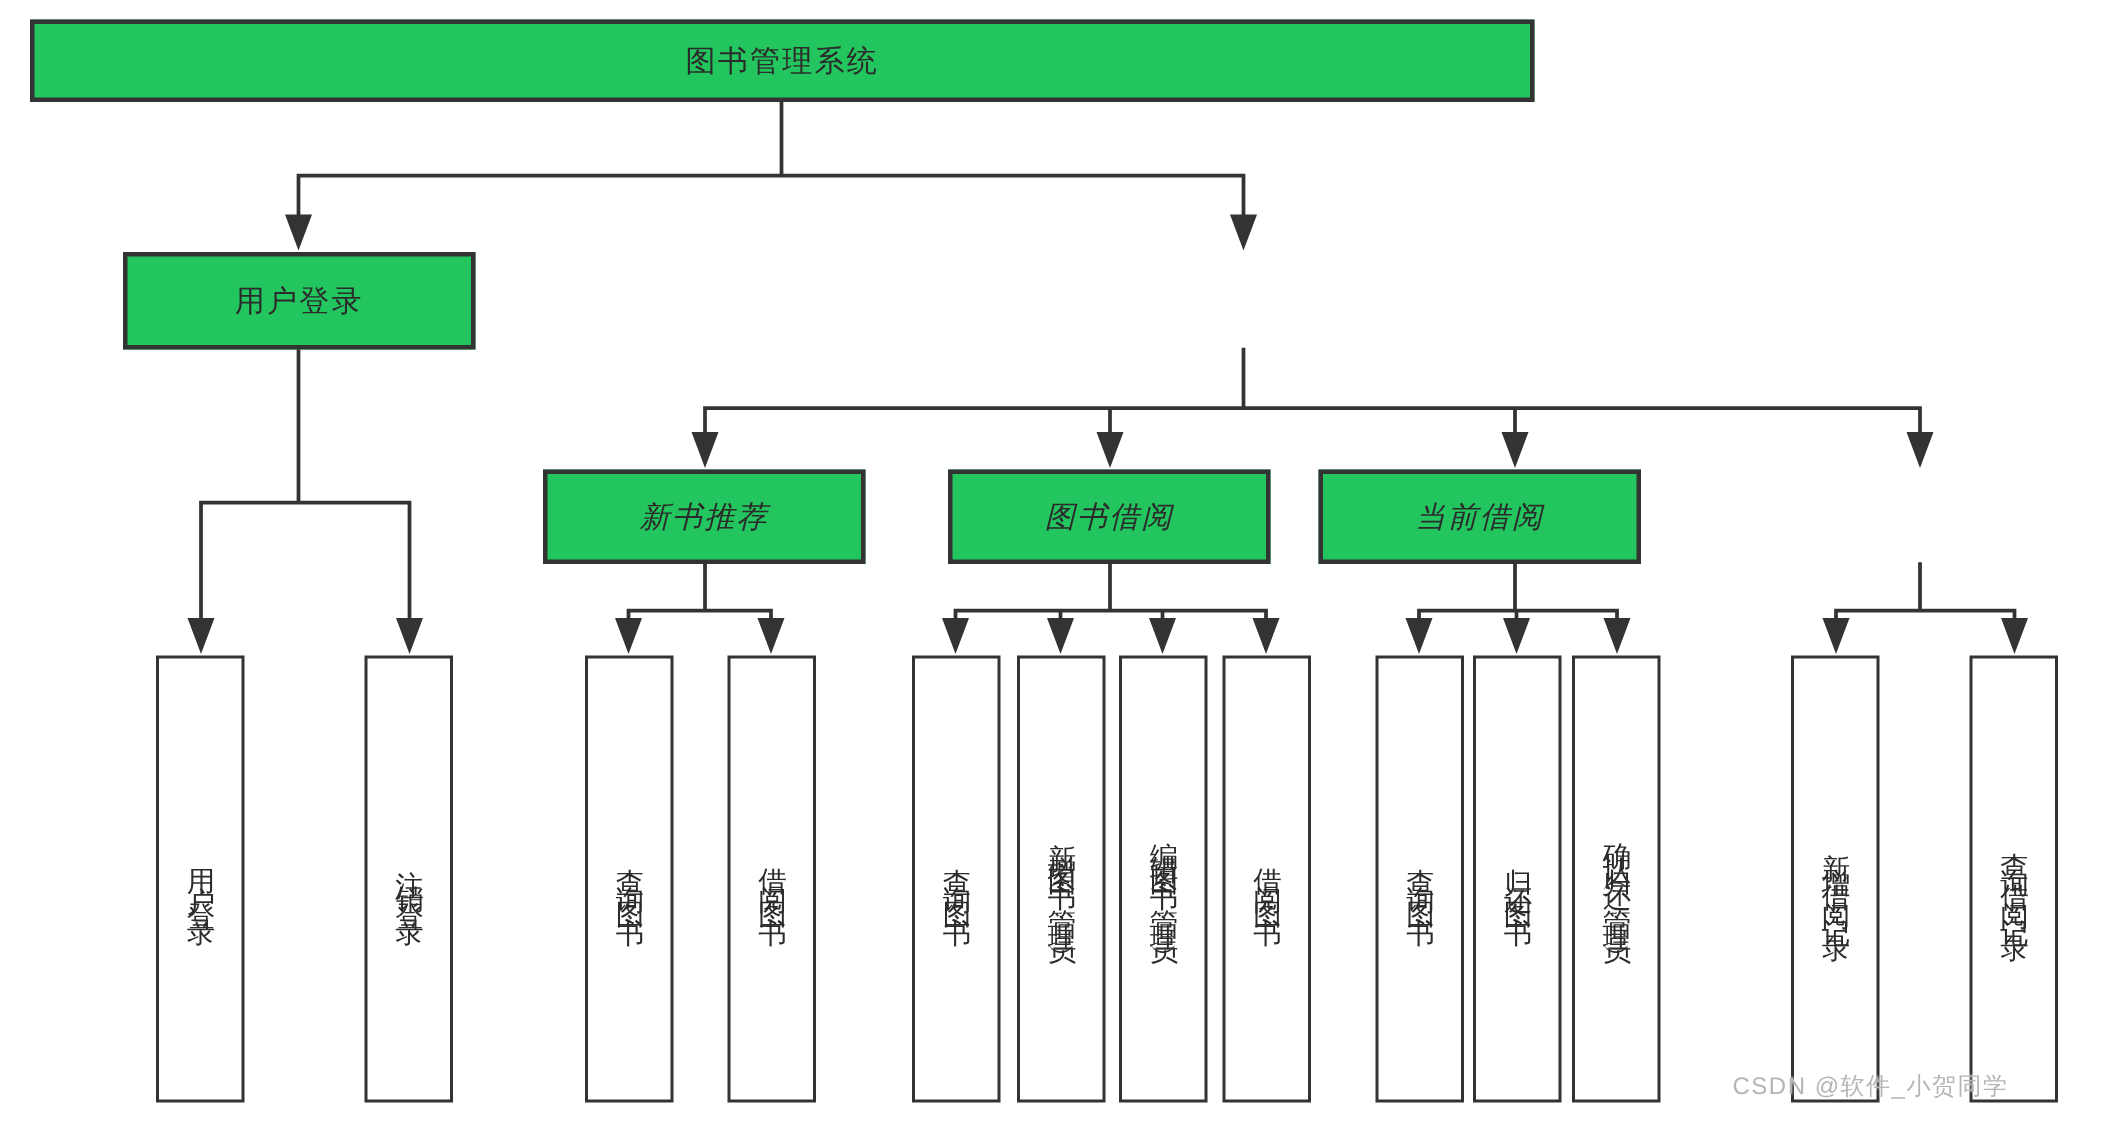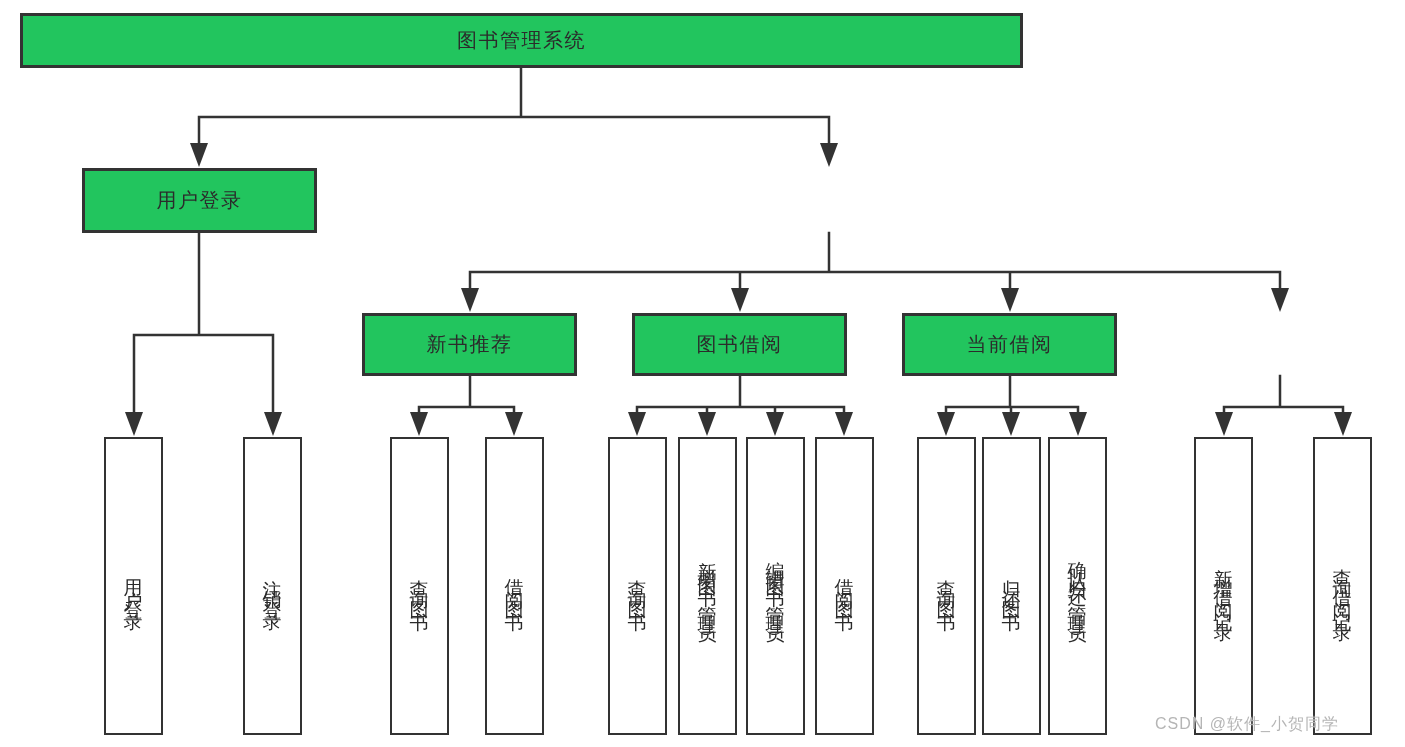--- a/index.html
+++ b/index.html
@@ -30,21 +30,21 @@
     border: 3px solid var(--box-border);
     background: #22c55e;
     display: flex;
     align-items: center;
     justify-content: center;
     color: var(--text);
     letter-spacing: 1.5px;
   }
   .node.root { left: 20px; top: 13px; width: 1003px; height: 55px; font-size: 20px; }
   .node.l2   { top: 168px; width: 235px; height: 65px; font-size: 20px; }
-  .node.l3   { top: 313px; width: 215px; height: 63px; font-size: 20px; }
+  .node.l3   { top: 313px; width: 215px; height: 63px; font-size: 20px; font-style: italic; }
 
   .leaf {
     position: absolute;
     top: 437px;
     width: 59px;
     height: 298px;
     border: 2.5px solid var(--box-border);
     background: #ffffff;
     display: flex;
     align-items: center;
@@ -106,21 +106,21 @@
     <polygon class="arrowhead" points="1215,412 1233,412 1224,436"></polygon>
     <polygon class="arrowhead" points="1334,412 1352,412 1343,436"></polygon>
   </svg>
 
   <div class="node root">图书管理系统</div>
 
   <div class="node l2" style="left:82px">用户登录</div>
 
   <div class="node l3" style="left:362px">新书推荐</div>
   <div class="node l3" style="left:632px">图书借阅</div>
-  <div class="node l3" style="left:902px">当前借阅</div>
+  <div class="node l3" style="left:879px">当前借阅</div>
 
   <div class="leaf" style="left:104px">
     <span>用户登录</span>
   </div>
   <div class="leaf" style="left:243px">
     <span>注销登录</span>
   </div>
 
   <div class="leaf" style="left:390px">
     <span>查询图书</span>

